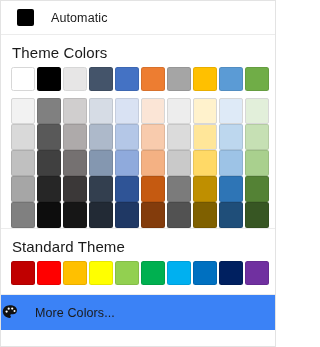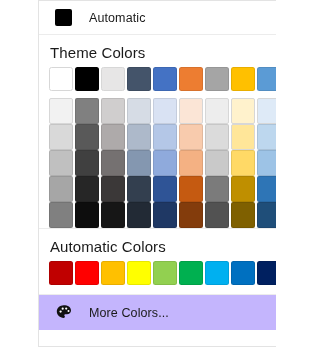--- a/index.html
+++ b/index.html
@@ -89,43 +89,42 @@
   .swatch.variant { height: 26px; border-radius: 2px; }
   .swatch.light-edge { border: 1px solid #d7d7d7; }
 
   .standard-grid { padding-bottom: 9px; }
 
   
   .footer-row {
     height: 35px;
     display: flex;
     align-items: center;
-    padding-left: 16px;
-    flex: 0 0 auto;
-    background: #c4b5fd;
+    flex: 0 0 auto;
+    background: #3b82f6;
   }
   .palette-icon {
     width: 18px;
     height: 18px;
     flex: 0 0 auto;
     display: block;
   }
   .footer-label {
     margin-left: 16px;
     font-size: 12.5px;
     color: #1a1a1a;
     letter-spacing: 0.1px;
     white-space: nowrap;
   }
   .spacer { flex: 1 1 auto; background: #ffffff; }
 </style>
 </head>
 <body>
 
-<div id="color-picker" style="border-color: rgb(227, 227, 227); margin-left: 38px;">
+<div id="color-picker" style="border-color: rgb(227, 227, 227);">
 
   <div class="automatic-row">
     <div class="automatic-swatch" style="background: rgb(0, 0, 0);"></div>
     <span class="automatic-label">Automatic</span>
   </div>
 
   <div class="divider" style="background: rgb(236, 236, 236);"></div>
 
   <div class="section">
     <div class="section-title">Theme Colors</div>
@@ -201,21 +200,21 @@
           <div class="swatch variant" title="Gold, Accent 4 Darker 50% / Lighter 50%" style="background: rgb(127, 96, 0);"></div>
           <div class="swatch variant" title="Blue, Accent 5 Darker 50% / Lighter 50%" style="background: rgb(31, 78, 121);"></div>
           <div class="swatch variant" title="Green, Accent 6 Darker 50% / Lighter 50%" style="background: rgb(55, 86, 35);"></div>
         </div>
     </div>
   </div>
 
   <div class="divider" style="background: rgb(236, 236, 236);"></div>
 
   <div class="section">
-    <div class="section-title">Automatic Colors</div>
+    <div class="section-title">Standard Theme</div>
     <div class="swatch-grid standard-grid">
       <div class="swatch-row">
           <div class="swatch" title="Dark Red" style="background: rgb(192, 0, 0);"></div>
           <div class="swatch" title="Red" style="background: rgb(255, 0, 0);"></div>
           <div class="swatch" title="Orange" style="background: rgb(255, 192, 0);"></div>
           <div class="swatch" title="Yellow" style="background: rgb(255, 255, 0);"></div>
           <div class="swatch" title="Light Green" style="background: rgb(146, 208, 80);"></div>
           <div class="swatch" title="Green" style="background: rgb(0, 176, 80);"></div>
           <div class="swatch" title="Light Blue" style="background: rgb(0, 176, 240);"></div>
           <div class="swatch" title="Blue" style="background: rgb(0, 112, 192);"></div>

